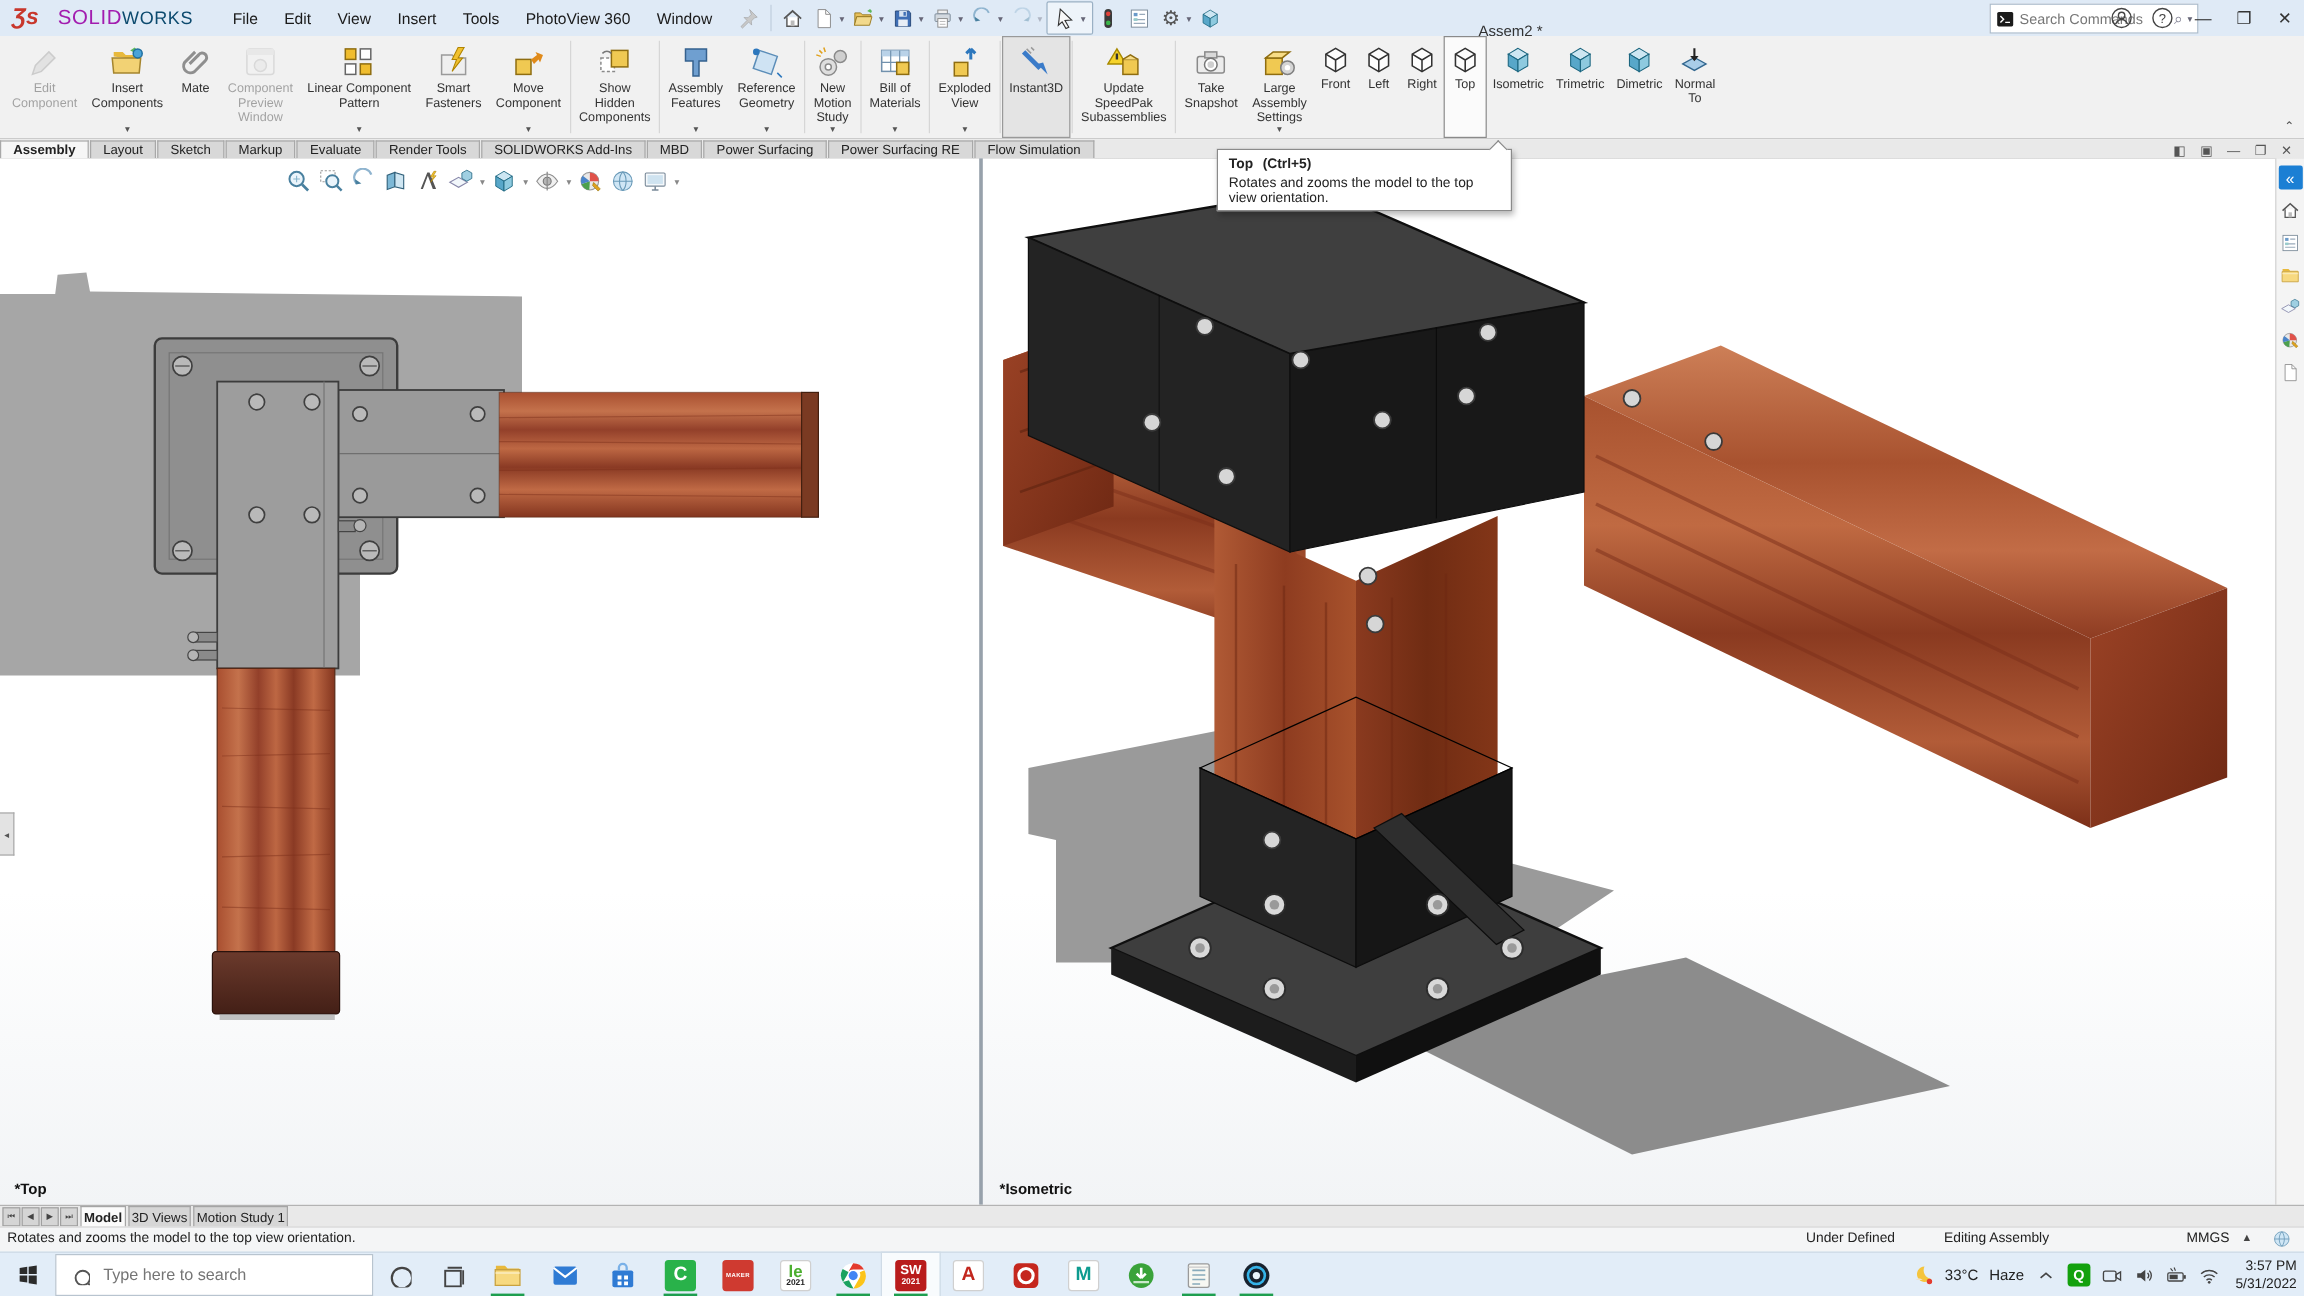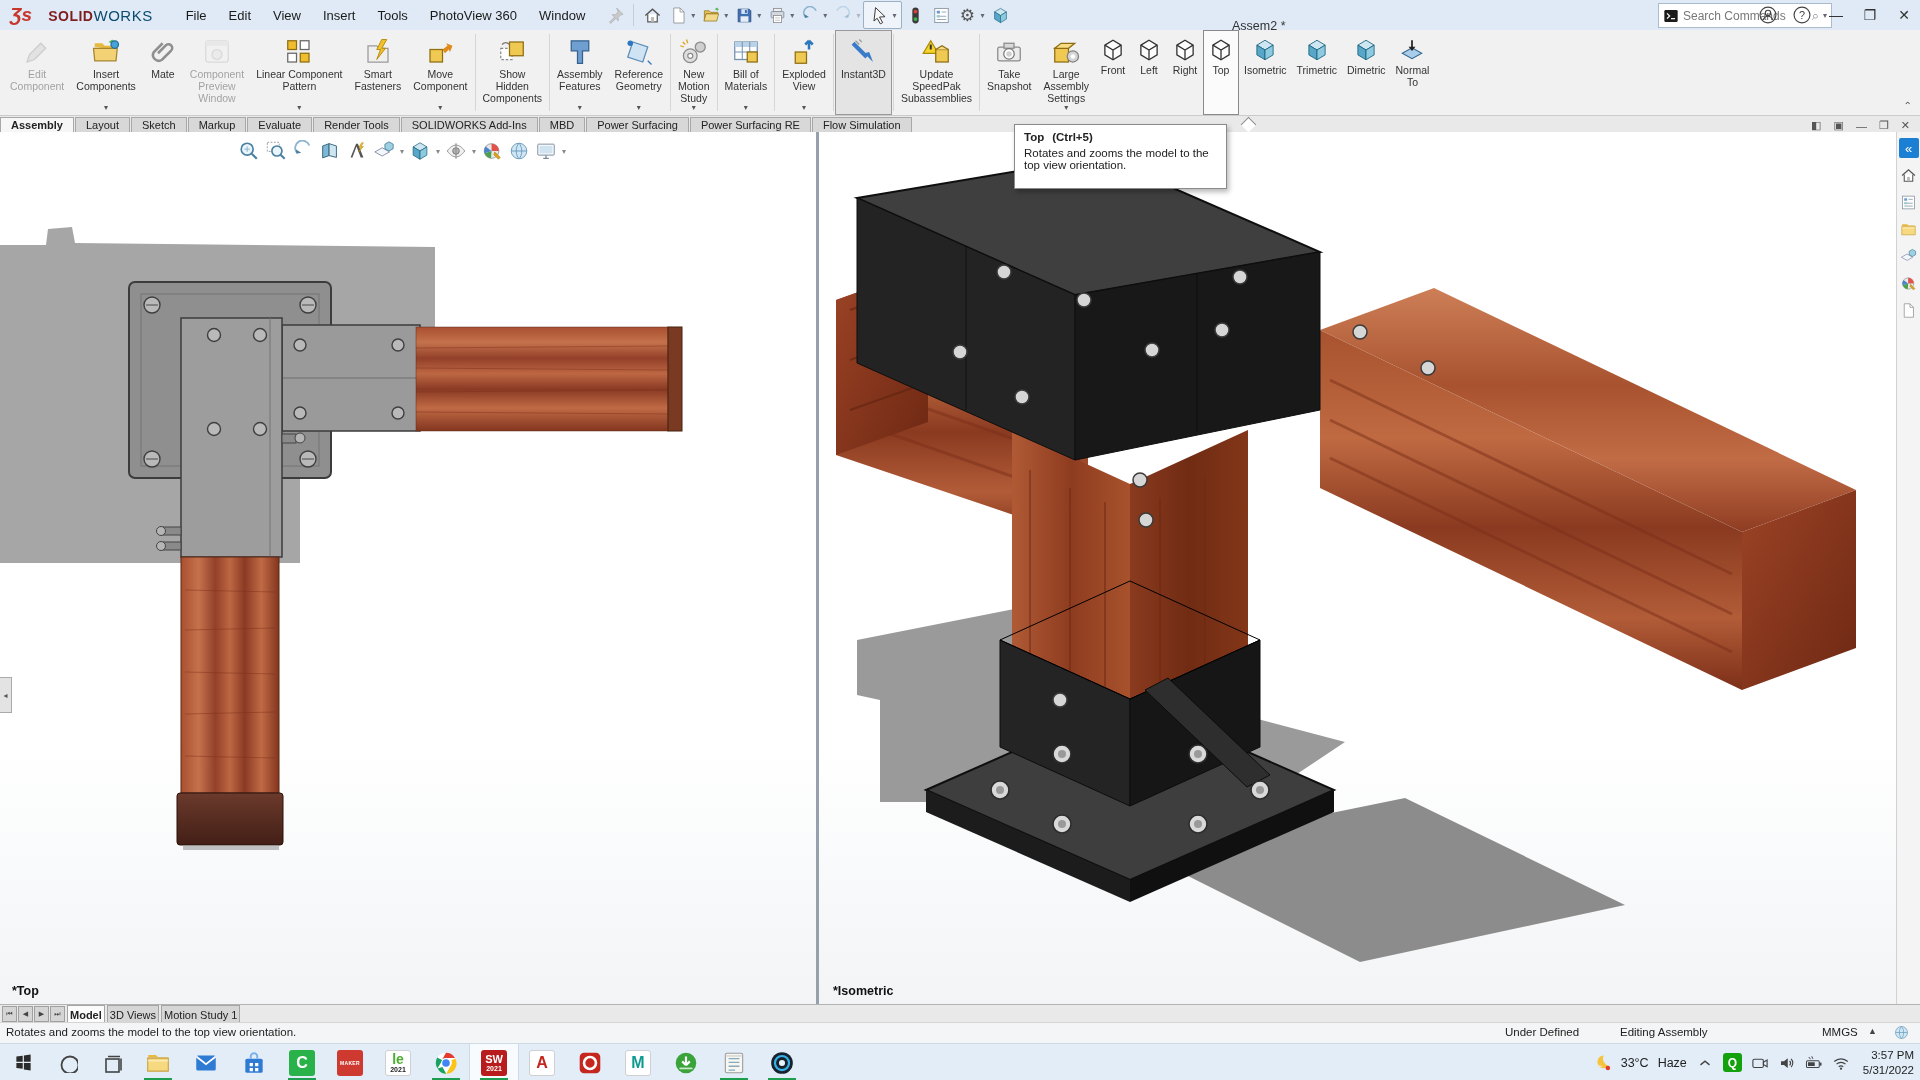--- a/index.html
+++ b/index.html
@@ -4,21 +4,21 @@
 <style>
   html,body{margin:0;padding:0;background:#666}
   #root{position:relative;width:1920px;height:1080px;overflow:hidden;background:#fff;
         font-family:"Liberation Sans",sans-serif;color:#222;-webkit-user-select:none}
   .abs{position:absolute}
   
   .tb{position:absolute;left:0;top:0;width:1920px;height:30px;background:#dfeaf6;border-bottom:1px solid #c3d2e2;
       display:flex;align-items:center;font-size:13px}
   .logo{display:flex;align-items:baseline;margin-left:10px;white-space:nowrap}
   .logo .ds{font-style:italic;font-weight:bold;font-size:19px;color:#c8372c;margin-right:16px}
-  .logo .b1{font-weight:bold;color:#7f1d1d;font-size:14px;letter-spacing:.5px}
+  .logo .b1{font-weight:normal;color:#a21caf;font-size:17px;letter-spacing:.5px}
   .logo .b2{color:#0c4a6e;font-size:15px;letter-spacing:.5px}
   .menu{display:flex;margin-left:22px}
   .menu span{padding:4px 11px;color:#1a1a1a;cursor:default}
   .qbar{display:flex;align-items:center;margin-left:6px}
   .qi{width:24px;height:24px;display:flex;align-items:center;justify-content:center;margin:0 1px}
   .qi svg{width:19px;height:19px}
   .qcaret{font-size:8px;color:#667;margin:0 3px 0 0}
   .qsel{border:1px solid #9ab0c4;background:#eef4fa;border-radius:2px;display:flex;align-items:center;padding:1px 2px}
   .wtitle{position:absolute;left:1232px;top:19px;font-size:12.5px;color:#333}
   .csearch{position:absolute;left:1658px;top:3px;width:172px;height:23px;background:#fff;border:1px solid #aabbcb;
@@ -58,22 +58,22 @@
   .hcaret{font-size:8px;color:#888}
   .vlab{position:absolute;font-size:12.5px;font-weight:bold;color:#111}
   .tpane{position:absolute;right:0;top:0;width:24px;height:872px;background:#f4f4f4;border-left:1px solid #d2d2d2;
       display:flex;flex-direction:column;align-items:center;padding-top:6px;gap:7px;box-sizing:border-box}
   .tpi{width:20px;height:20px;display:flex;align-items:center;justify-content:center;font-size:13px;color:#667}
   .tpi.on{background:#1b7fd4;color:#fff;border-radius:2px}
   .tpi svg{width:17px;height:17px}
   .splitTab{position:absolute;left:0;top:545px;width:11px;height:34px;background:#e3e3e3;border:1px solid #aaa;border-left:none;
       font-size:8px;color:#555;display:flex;align-items:center;justify-content:center}
   
-  .tip{position:absolute;left:1014px;top:124px;width:213px;background:#fff;border:1px solid #8a8a8a;
-      box-shadow:2px 3px 5px rgba(0,0,0,.28);padding:6px 9px 17px 9px;font-size:11.5px;z-index:60;box-sizing:border-box}
+  .tip{position:absolute;left:1014px;top:124px;width:246px;background:#fff;border:1px solid #8a8a8a;
+      box-shadow:2px 3px 5px rgba(0,0,0,.28);padding:6px 9px 4px 9px;font-size:11.5px;z-index:60;box-sizing:border-box}
   .tip:before{content:"";position:absolute;left:228px;top:-6px;width:10px;height:10px;background:#fff;
       border-left:1px solid #8a8a8a;border-top:1px solid #8a8a8a;transform:rotate(45deg)}
   .tip-h{font-weight:bold;margin-bottom:4px}
   .tip-h .sc{margin-left:8px}
   
   .dtabs{position:absolute;left:0;top:1004px;width:1920px;height:18px;background:#e9e9e9;border-top:1px solid #b3b3b3;
       display:flex;align-items:stretch;font-size:11px}
   .dnav{display:flex;align-items:center;padding-left:2px;gap:1px}
   .dnav span{width:13px;height:14px;background:#d5d5d5;border:1px solid #a0a0a0;font-size:7px;color:#444;
       display:flex;align-items:center;justify-content:center}
@@ -1059,20 +1059,27 @@
           <use href="#s-ball2"></use>
         </svg></span>
   </div>
 
   <div class="tkbar">
     <span class="start">
         <svg>
           <use href="#s-win"></use>
         </svg>
       </span>
+    <div class="tsearch">
+      <svg>
+          <circle cx="10" cy="10" r="6" fill="none" stroke="#555" stroke-width="1.6"></circle>
+          <path d="M14.5 14.5l5 5" stroke="#555" stroke-width="1.8"></path>
+        </svg>
+      <input placeholder="Type here to search" style="">
+    </div>
     <span class="tbtn">
         <svg>
           <circle cx="12" cy="12" r="8.5" fill="none" stroke="#444" stroke-width="1.8"></circle>
         </svg>
       </span>
     <span class="tbtn">
         <svg>
           <rect x="4" y="6" width="13" height="13" fill="none" stroke="#444" stroke-width="1.6"></rect>
           <path d="M19 5.5v12M6 3.5h12" stroke="#444" stroke-width="1.6"></path>
         </svg>

